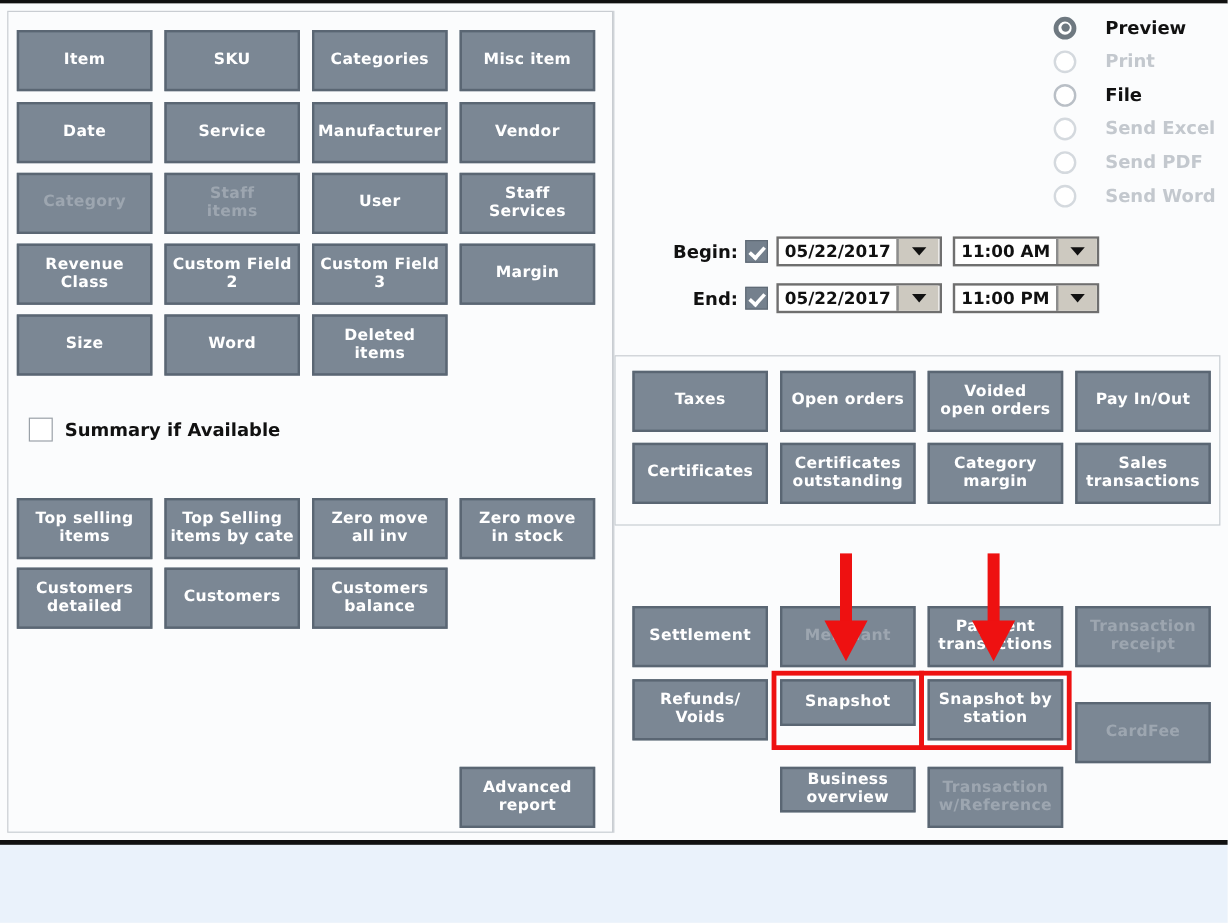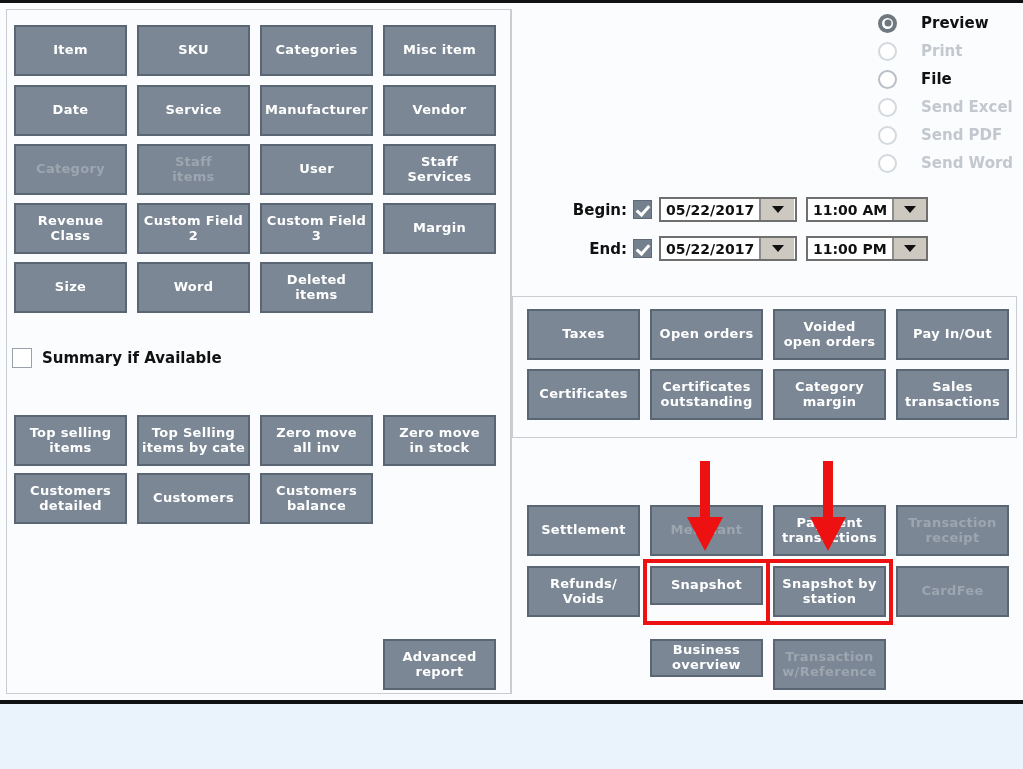--- a/index.html
+++ b/index.html
@@ -59,21 +59,21 @@
   .radios{position:absolute;left:878px;top:6px;}
   .radio-row{display:flex;align-items:center;gap:24px;height:28px;cursor:pointer;}
   .radio{width:19px;height:19px;border-radius:50%;border:2px solid #b9bfc6;background:#fff;box-sizing:border-box;position:relative;flex:0 0 auto;}
   .radio.on{border:4px solid #6e7880;}
   .radio.on::after{content:"";position:absolute;left:50%;top:50%;width:7px;height:7px;background:#6e7880;border-radius:50%;transform:translate(-50%,-50%);}
   .rlabel{font-size:15px;font-weight:bold;color:#111;white-space:nowrap;}
   .radio-row.dim .rlabel{color:#c3c8ce;}
   .radio-row.dim .radio{border-color:#d4d9de;}
 
   
-  .daterow{position:absolute;display:flex;align-items:center;margin-left:12px;}
+  .daterow{position:absolute;display:flex;align-items:center;}
   .dlabel{font-size:15px;font-weight:bold;color:#111;width:60px;text-align:right;margin-right:6px;}
   .dchk{width:19px;height:19px;background:#74808d;border:1px solid #5f6a76;box-sizing:border-box;position:relative;margin-right:7px;cursor:pointer;}
   .dchk::after{
     content:"";position:absolute;left:5px;top:2px;width:5px;height:10px;
     border:solid #ffffff;border-width:0 3px 3px 0;transform:rotate(42deg);
   }
   .combo{
     display:flex;align-items:stretch;border:2px solid #6f6f6f;background:#ffffff;
     height:25px;box-sizing:border-box;margin-right:9px;cursor:pointer;
   }
@@ -126,21 +126,21 @@
 2</div>
     <div class="btn" style="left:260px;top:200px;width:113px;height:51px;">Custom Field
 3</div>
     <div class="btn" style="left:383px;top:200px;width:113px;height:51px;">Margin</div>
 
     <div class="btn" style="left:14px;top:259px;width:113px;height:51px;">Size</div>
     <div class="btn" style="left:137px;top:259px;width:113px;height:51px;">Word</div>
     <div class="btn" style="left:260px;top:259px;width:113px;height:51px;">Deleted
 items</div>
 
-    <div class="chkrow" style="left:12px;top:345px;">
+    <div class="chkrow" style="left:24px;top:345px;">
       <span class="chkbox"></span>
       <span class="chklabel">Summary if Available</span>
     </div>
 
     <div class="btn" style="left:14px;top:412px;width:113px;height:51px;">Top selling
 items</div>
     <div class="btn" style="left:137px;top:412px;width:113px;height:51px;">Top Selling
 items  by cate</div>
     <div class="btn" style="left:260px;top:412px;width:113px;height:51px;">Zero move
 all inv</div>
@@ -238,21 +238,21 @@
     <div class="btn" style="left:773px;top:502px;width:113px;height:51px;">Payment
 transactions</div>
     <div class="btn disabled" style="left:896px;top:502px;width:113px;height:51px;">Transaction
 receipt</div>
 
     <div class="btn" style="left:527px;top:563px;width:113px;height:51px;">Refunds/
 Voids</div>
     <div class="btn hl" style="left:650px;top:563px;width:113px;height:39px;">Snapshot</div>
     <div class="btn hl" style="left:773px;top:563px;width:113px;height:51px;">Snapshot by
 station</div>
-    <div class="btn disabled" style="left:896px;top:563px;width:113px;height:51px;">CardFee</div>
+    <div class="btn disabled" style="left:896px;top:582px;width:113px;height:51px;">CardFee</div>
 
     <div class="btn" style="left:650px;top:636px;width:113px;height:38px;">Business
 overview</div>
     <div class="btn disabled" style="left:773px;top:636px;width:113px;height:51px;">Transaction
 w/Reference</div>
 
     <div class="ring" style="left:643px;top:556px;width:127px;height:66px;"></div>
     <div class="ring" style="left:766px;top:556px;width:127px;height:66px;"></div>
 
     <svg class="arrow" style="left:684px;top:458px;" width="42" height="92" viewBox="0 0 42 92">

